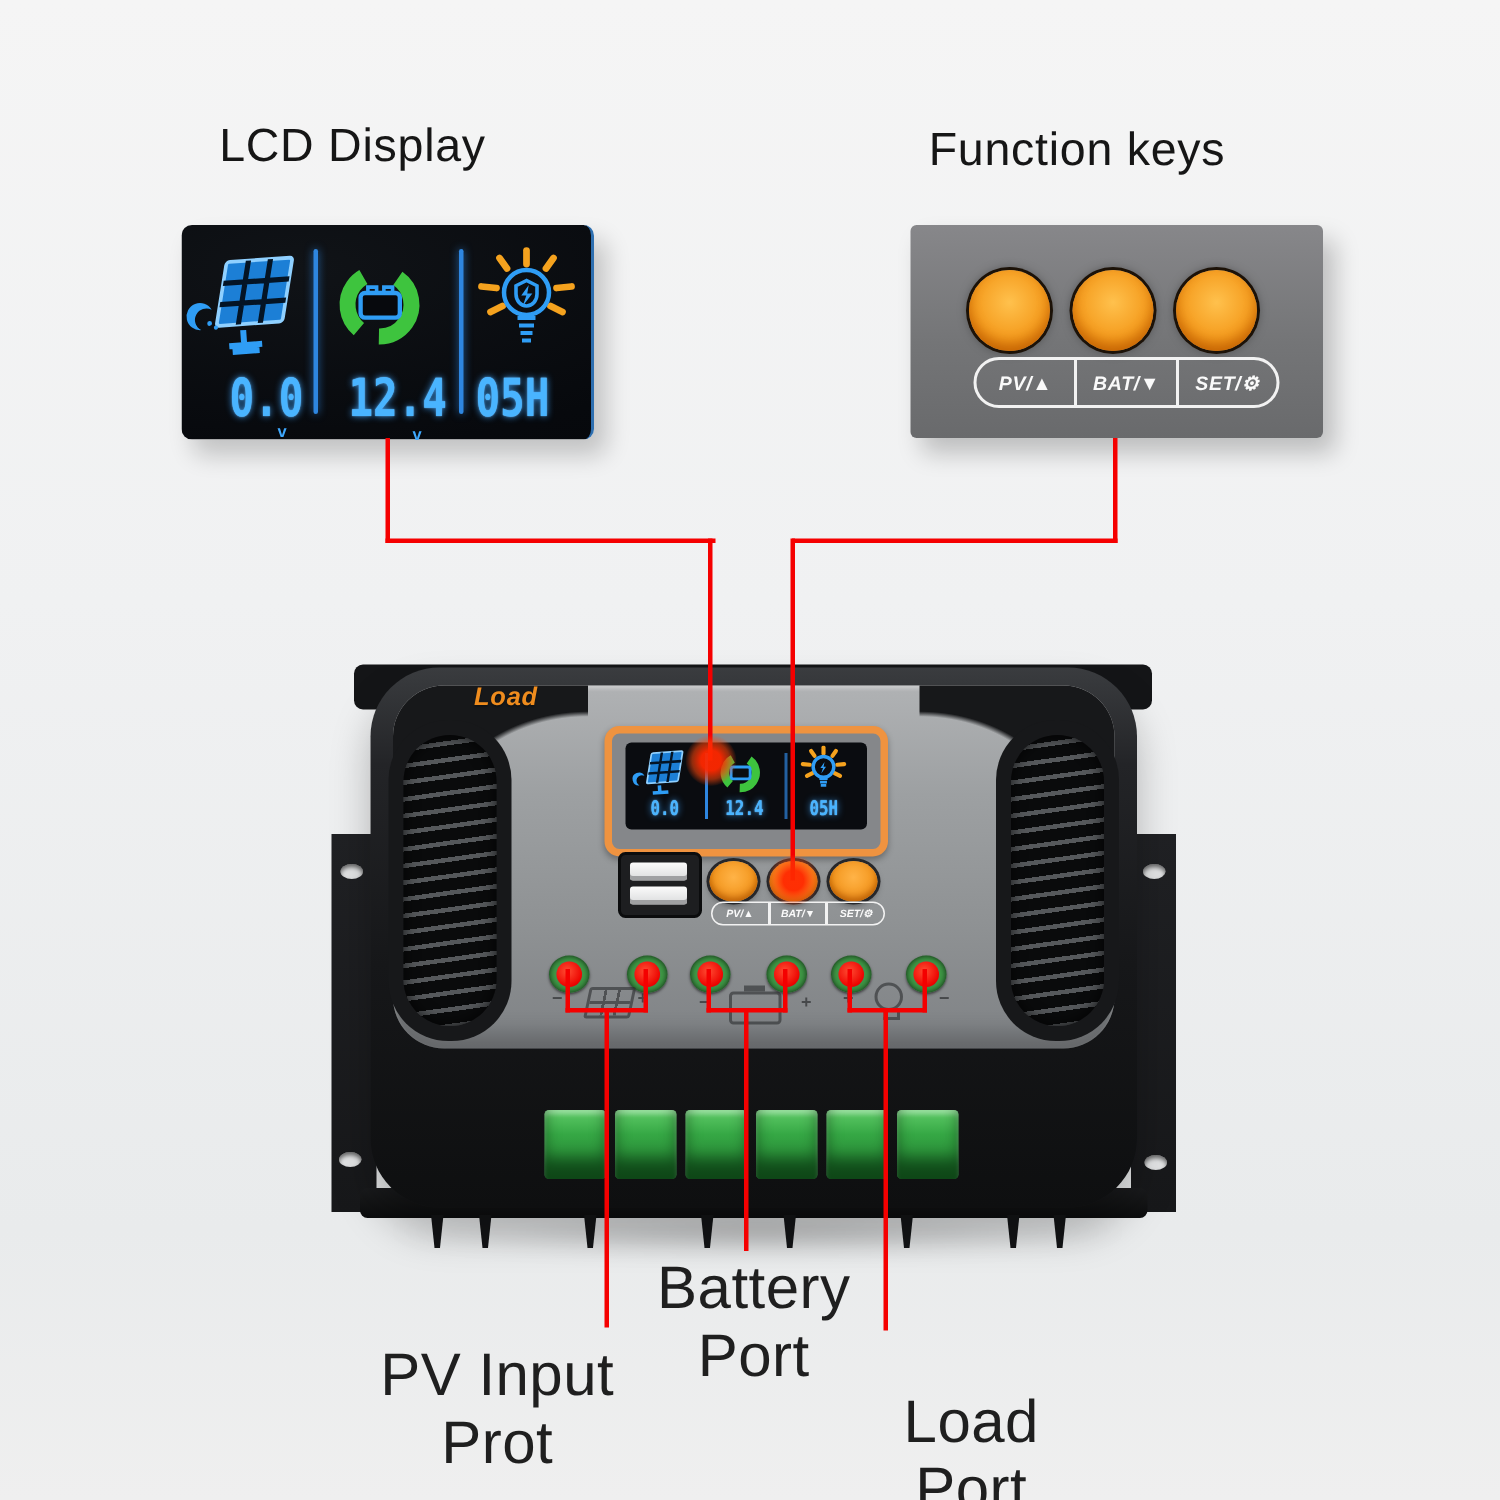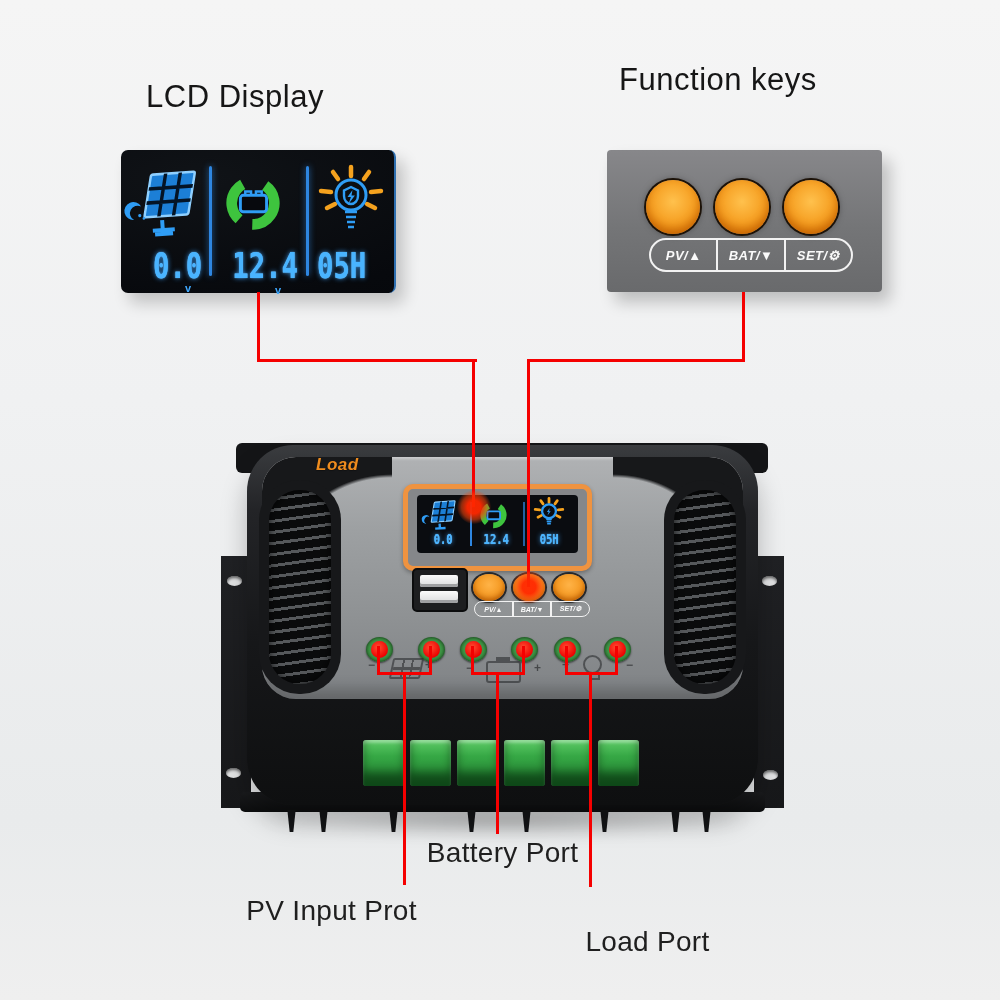--- a/index.html
+++ b/index.html
@@ -3,21 +3,21 @@
 <meta charset="utf-8">
 <style>
   html,body{margin:0;padding:0;}
   #stage{position:relative;width:1000px;height:1000px;overflow:hidden;
     background:linear-gradient(180deg,#f5f5f5 0%,#f0f1f2 40%,#e9ebec 82%,#efefef 100%);
     font-family:"Liberation Sans", sans-serif;}
   .abs{position:absolute;}
 
   
   .title{position:absolute;font-size:31px;color:#161616;text-align:center;letter-spacing:.5px;}
-  .port-label{position:absolute;font-size:28px;color:#1f1f1f;text-align:center;letter-spacing:.3px;}
+  .port-label{position:absolute;font-size:40px;color:#1f1f1f;text-align:center;letter-spacing:.3px;}
 
   
   #lcd-inset{position:absolute;left:121px;top:150px;width:273px;height:143px;border-radius:7px;
     background:radial-gradient(180% 140% at 30% 20%,#101317 0%,#07090d 60%,#05060a 100%);
     box-shadow:8px 10px 16px rgba(0,0,0,.20);border-right:2px solid #2e6fb0;}
   .lcd-div{position:absolute;top:16px;width:3px;height:110px;background:#2e86e0;border-radius:2px;
     box-shadow:0 0 6px rgba(46,134,224,.8);}
   .seg{font-family:"DejaVu Sans Mono",monospace;font-weight:bold;color:#49b4ff;
     text-shadow:0 0 6px rgba(60,165,255,.85),0 0 1px rgba(150,210,255,1);
     display:inline-block;transform:scaleX(.78);}
@@ -106,21 +106,21 @@
     background:radial-gradient(circle at 42% 38%,#ff4d33,#ec0400 70%,#c00000);}
   .rglow{position:absolute;width:34px;height:34px;z-index:10;border-radius:50%;
     background:radial-gradient(circle,rgba(255,40,0,.95) 0 28%,rgba(255,70,10,.55) 52%,rgba(255,90,20,0) 72%);}
 </style>
 </head>
 <body>
 
 <div id="stage">
 
   <div class="title" style="left:120px;top:79px;width:230px;">LCD Display</div>
-  <div class="title" style="left:601px;top:62px;width:234px;">Function keys</div>
+  <div class="title" style="left:601px;top:82px;width:234px;">Function keys</div>
 
   <div id="lcd-inset">
     <div class="lcd-div" style="left:88px;"></div>
     <div class="lcd-div" style="left:185px;"></div>
 
     <svg class="abs" style="left:2px;top:16px;transform:rotate(-4deg);" width="80" height="76" viewBox="0 0 80 76">
       <g transform="skewX(-13) translate(14,0)">
         <rect x="18" y="8" width="44" height="42" rx="2" fill="#1c7fd6" stroke="#8fd0ff" stroke-width="2.5"></rect>
         <path d="M32.6 8 V50 M47.3 8 V50 M18 22 H62 M18 36 H62" stroke="#041425" stroke-width="3.5"></path>
       </g>

